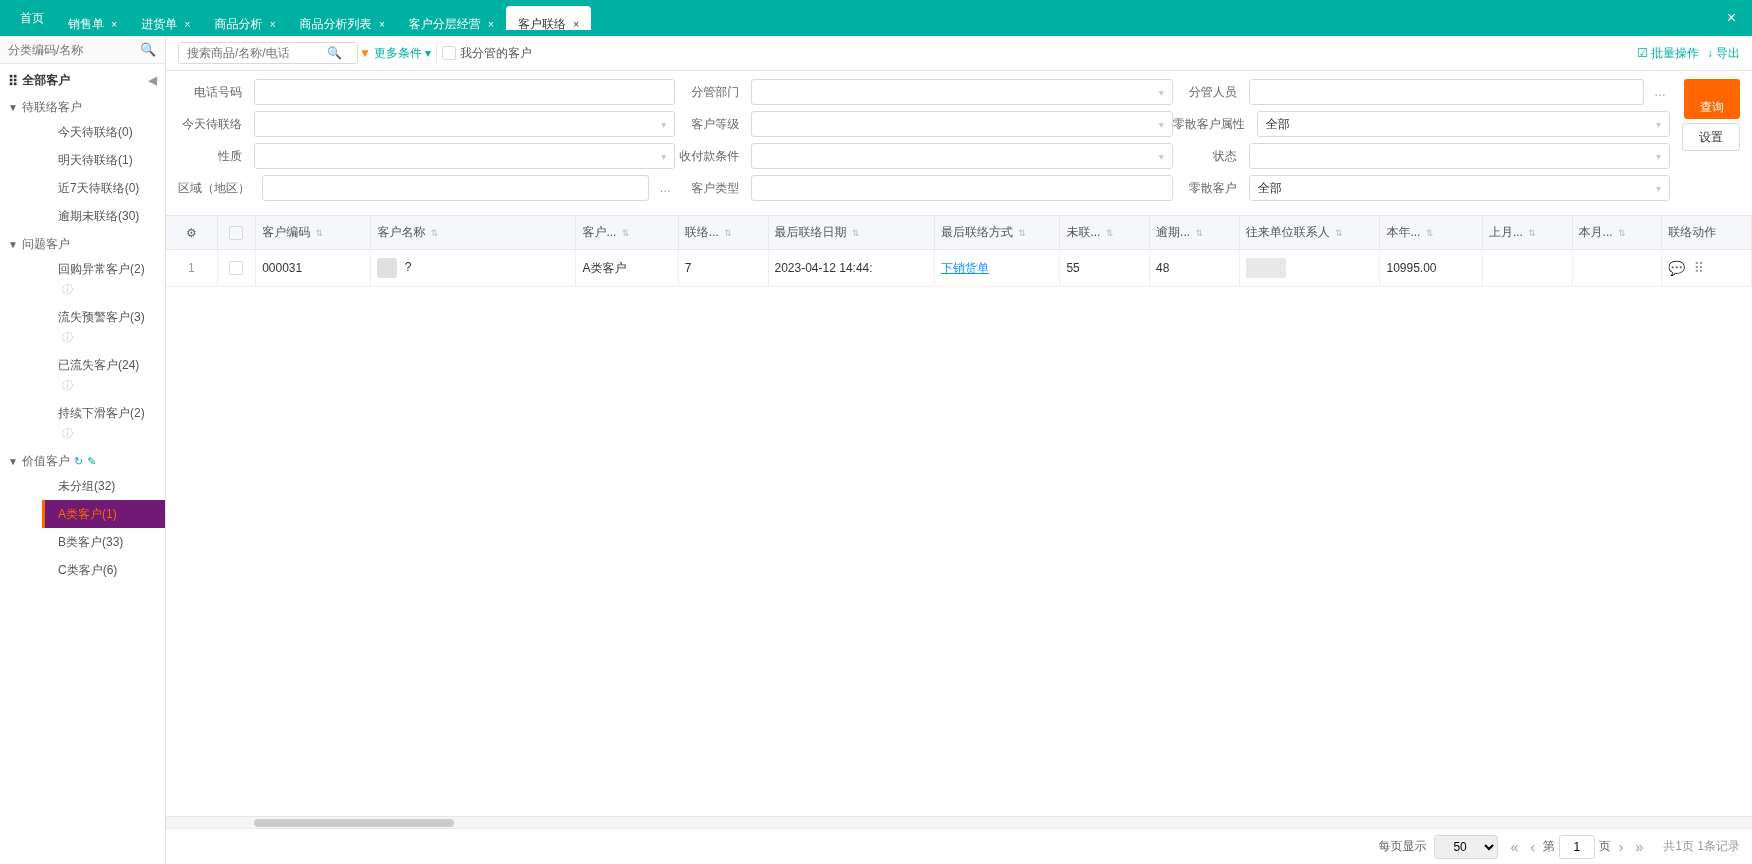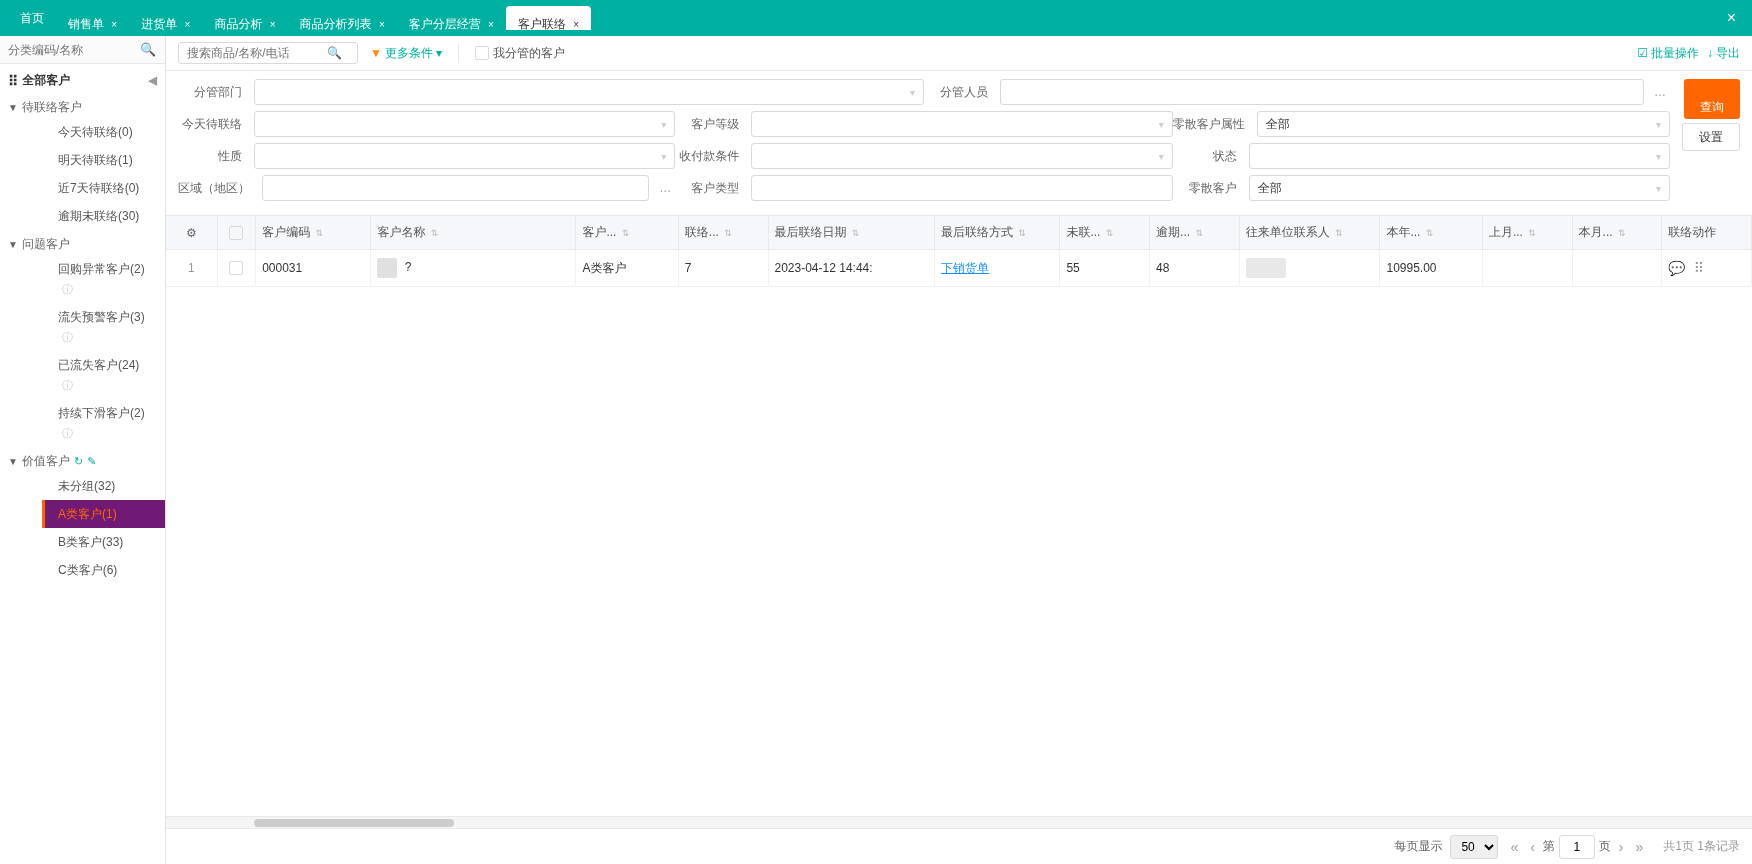--- a/index.html
+++ b/index.html
@@ -142,21 +142,21 @@
       margin: 0;
     }
 
     
     .filter-toolbar {
       display: flex;
       align-items: center;
       padding: 6px 12px;
       background: #fff;
       border-bottom: 1px solid #e8e8e8;
-      gap: 12px;
+      gap: 1px;
     }
     .filter-search-box {
       display: flex;
       align-items: center;
       border: 1px solid #d9d9d9;
       border-radius: 3px;
       padding: 3px 8px;
       width: 180px;
     }
     .filter-search-box input {
@@ -395,21 +395,21 @@
       justify-content: flex-end;
       gap: 8px;
       height: 36px;
     }
     .page-size-label {
       color: #666;
     }
     .page-size-select {
       border: 1px solid #d9d9d9;
       border-radius: 3px;
-      padding: 2px 6px;
+      padding: 2px 14px;
       font-size: 12px;
       cursor: pointer;
       height: 24px;
     }
     .page-nav {
       display: flex;
       align-items: center;
       gap: 4px;
       color: #666;
     }
@@ -599,20 +599,24 @@
           <span>导出</span>
         </div>
       </div>
     </div>
 
     <div class="adv-filter-panel">
       <div style="display:flex; gap:0;">
         <div style="flex:1;">
 
           <div class="filter-row">
+            <div class="filter-cell">
+              <span class="filter-label">电话号码</span>
+              <input class="filter-input" type="text" value="" style="">
+            </div>
             <div class="filter-cell">
               <span class="filter-label">分管部门</span>
               <div class="filter-select">
                 <span class="filter-select-text"></span>
                 <span class="arrow-down">▾</span>
               </div>
             </div>
             <div class="filter-cell">
               <span class="filter-label">分管人员</span>
               <input class="filter-input" type="text" value="" style="flex: 1 1 0%;">

